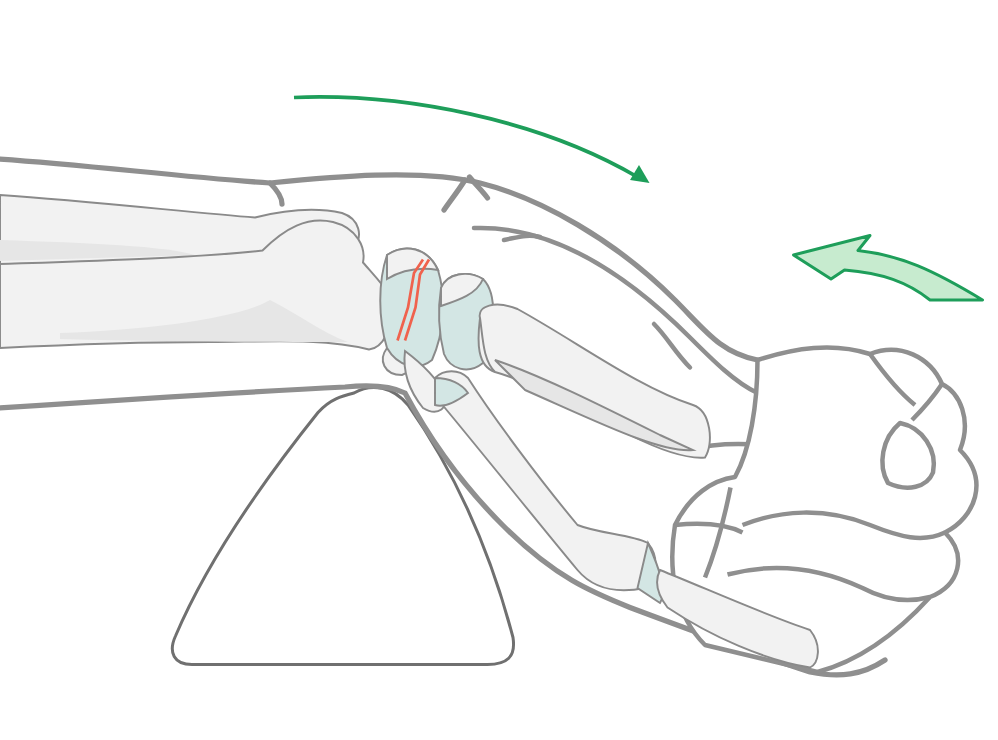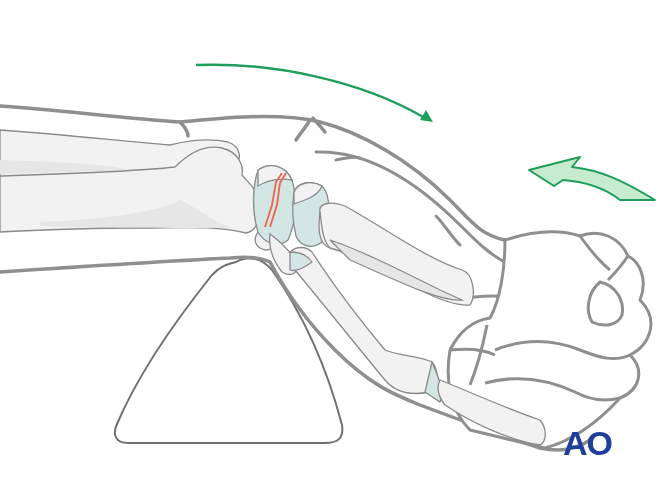--- a/index.html
+++ b/index.html
@@ -77,16 +77,13 @@
     </g>
 
     <g>
       <path d="M196,65 C270,62 360,80 425,118" fill="none" stroke="#1e9e5a" stroke-width="2.5"></path>
       <path d="M433,122 L420,120 L426,110 Z" fill="#1e9e5a"></path>
     </g>
 
     <path d="M529,170 L580,157 L572,167 C600,170 622,180 655,200 L620,200 C605,188 588,182 563,180 L554,186 Z" fill="#c7ebcf" stroke="#1e9e5a" stroke-width="2" stroke-linejoin="round"></path>
   </svg>
 
-  <div class="logo">
-    <span style="color:#1f3f9a;">AO</span>
-  </div>
 </div>
 
 </body></html>

